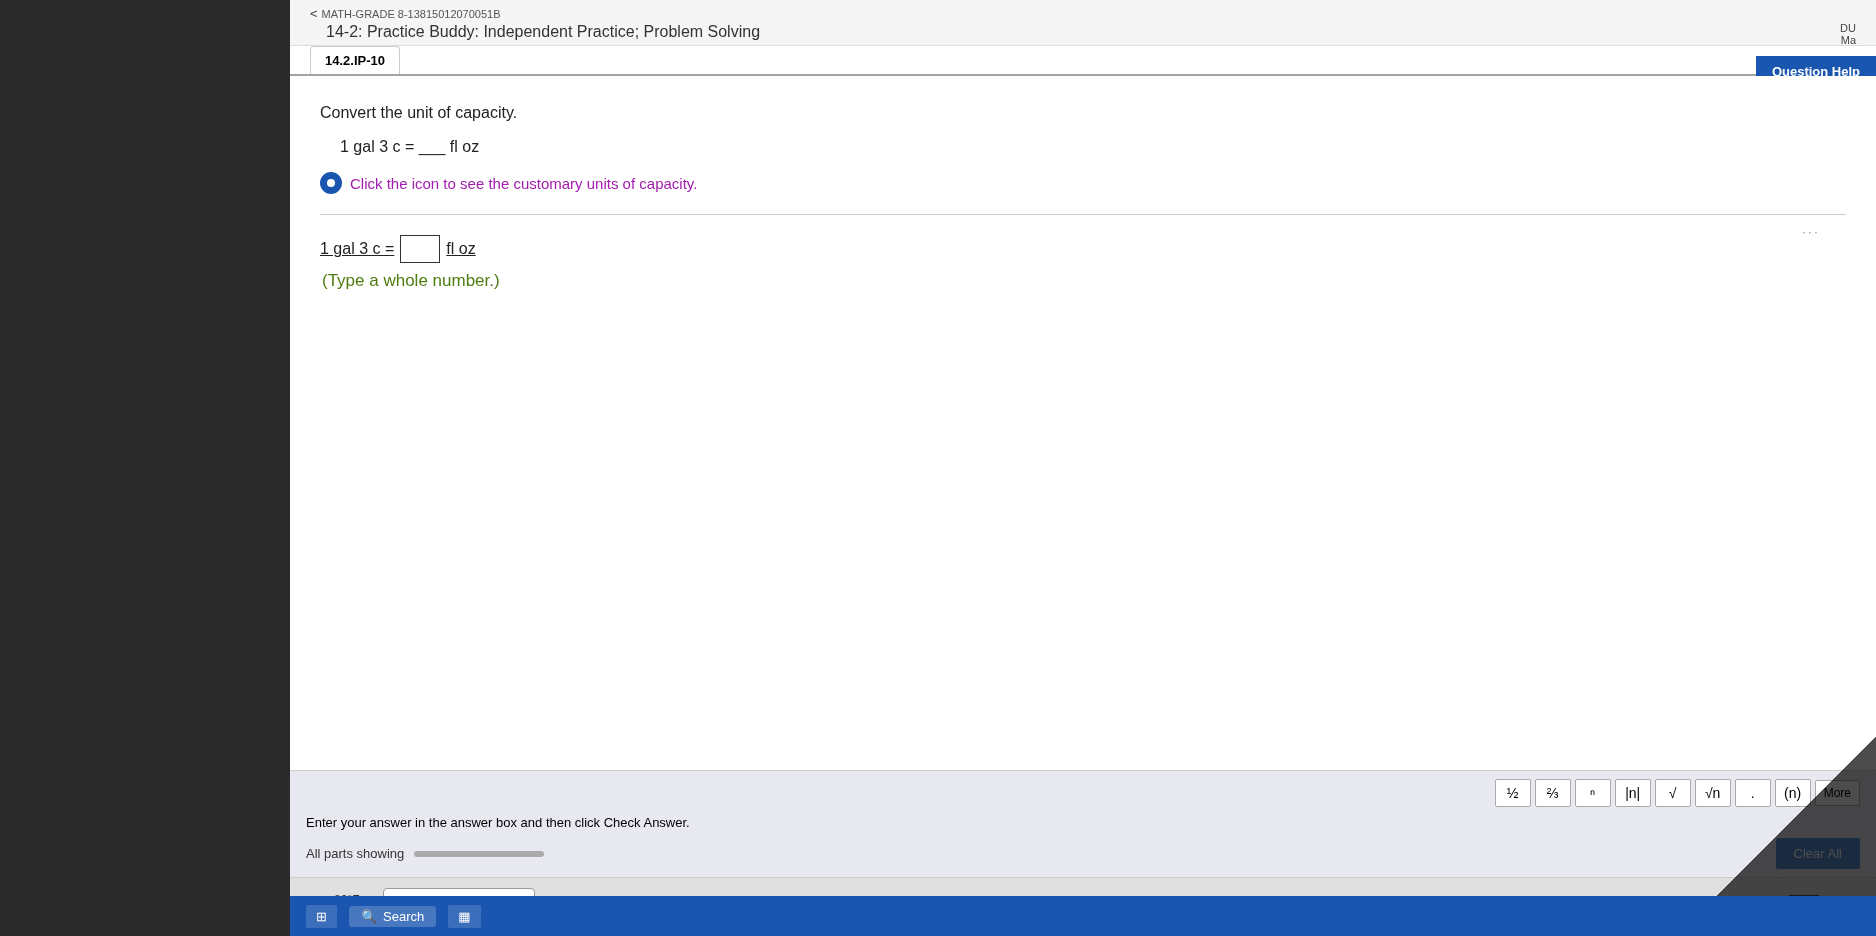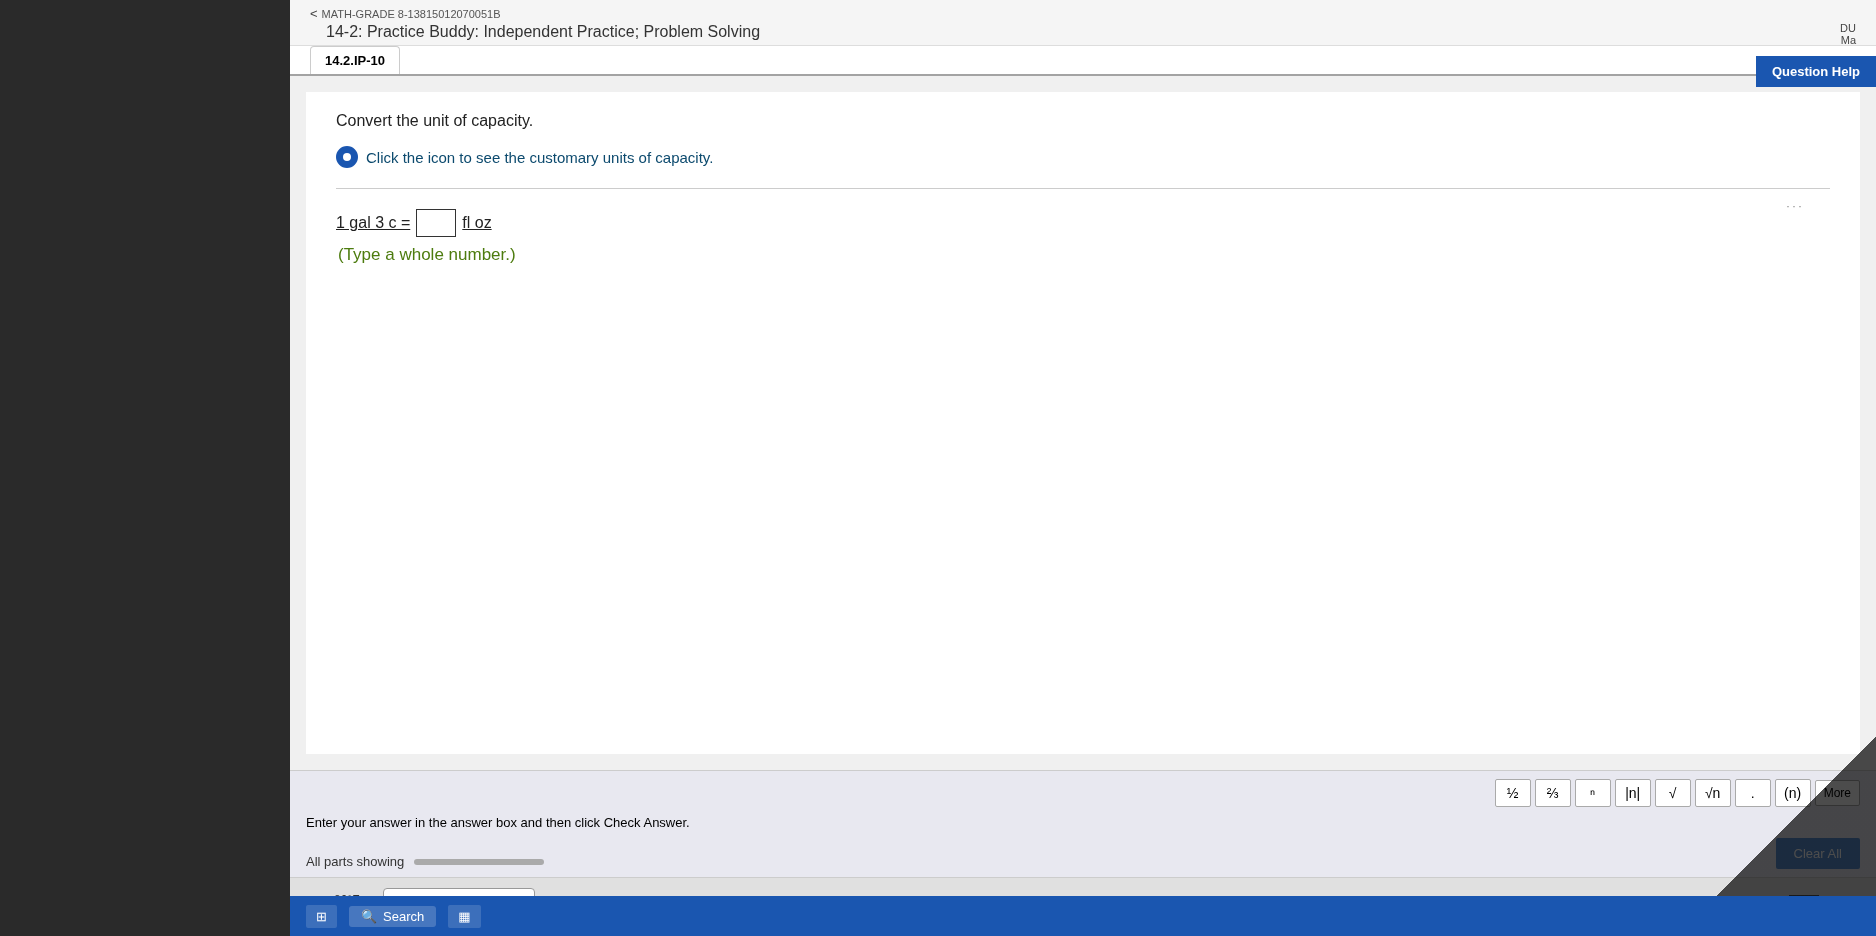--- a/index.html
+++ b/index.html
@@ -102,22 +102,22 @@
       padding: 8px 16px;
       font-size: 13px;
       font-weight: bold;
       cursor: pointer;
       border: none;
     }
 
     .content-area {
       flex: 1;
       background: #fff;
-      margin: 16px;
-      padding: 20px 30px;
+      margin: 0;
+      padding: 28px 30px;
       overflow-y: auto;
       position: relative;
     }
 
     .problem-title {
       font-size: 16px;
       color: #222;
       margin-bottom: 16px;
       font-weight: normal;
     }
@@ -127,21 +127,21 @@
       color: #222;
       margin-bottom: 16px;
       padding-left: 20px;
     }
 
     .icon-hint {
       display: flex;
       align-items: center;
       gap: 8px;
       font-size: 15px;
-      color: #0c4a6e;
+      color: #a21caf;
       margin-bottom: 20px;
     }
 
     .icon-circle {
       width: 22px;
       height: 22px;
       border-radius: 50%;
       background: #1a56b0;
       border: 2px solid #1a56b0;
       display: flex;
@@ -232,21 +232,21 @@
       font-size: 12px;
     }
 
     .instruction-text {
       font-size: 13px;
       color: #000000;
     }
 
     .all-parts-row {
       display: flex;
-      align-items: flex-end;
+      align-items: center;
       justify-content: space-between;
       margin-top: 8px;
     }
 
     .all-parts-left {
       display: flex;
       align-items: center;
       gap: 10px;
     }
 
@@ -398,20 +398,23 @@
 
   <div class="tab-bar">
     <div class="tab-item active">14.2.IP-10</div>
   </div>
 
   <button class="question-help-btn">Question Help</button>
 
   <div class="content-area">
     <div class="problem-title">Convert the unit of capacity.</div>
 
+    <div class="problem-equation">
+      <span>1 gal 3 c = ___ fl oz</span>
+    </div>
 
     <div class="icon-hint">
       <div class="icon-circle"></div>
       <span>Click the icon to see the customary units of capacity.</span>
     </div>
 
     <hr class="divider-line">
     <div style="position:relative; height:0;">
       <span class="dots-indicator">···</span>
     </div>

